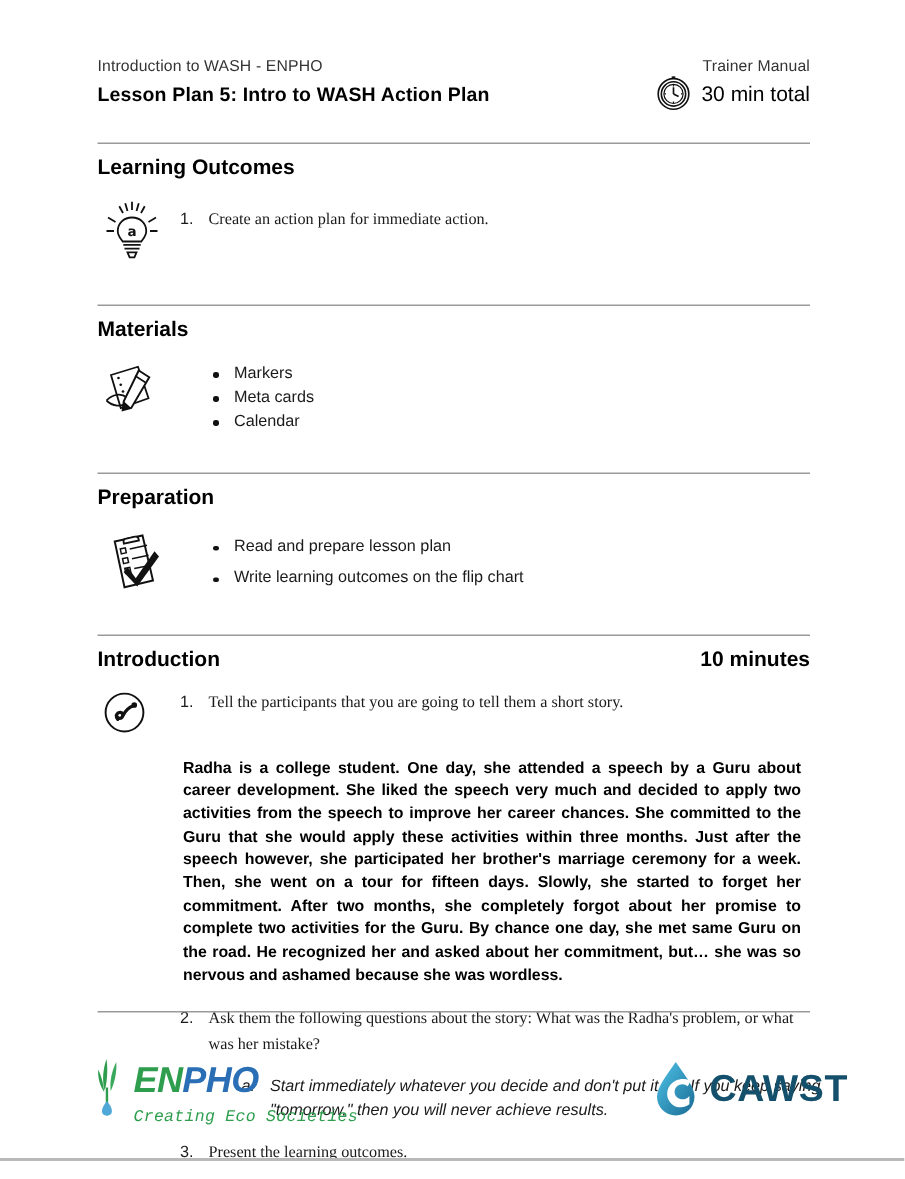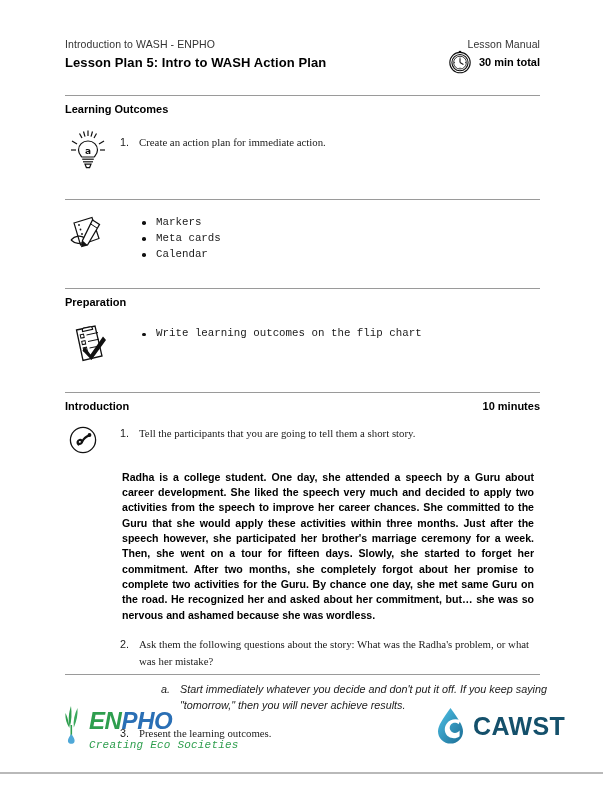--- a/index.html
+++ b/index.html
@@ -58,36 +58,36 @@
     font-weight: bold;
     color: #000;
     letter-spacing: 0.1px;
   }
   .time-total {
     display: flex;
     align-items: center;
     gap: 7px;
   }
   .time-total-label {
-    font-size: 11px;
-    font-weight: bold;
+    font-size: 14px;
+    font-weight: normal;
     color: #000;
   }
 
   
   .rule {
     height: 0;
     border-top: 1.5px solid #9a9a9a;
     margin: 0;
   }
   .section-head {
     display: flex;
     justify-content: space-between;
     align-items: baseline;
-    font-size: 11px;
+    font-size: 14px;
     font-weight: bold;
     color: #000;
     margin-top: 7px;
     text-align: right;
   }
 
   .sec-learning { margin-top: 21px; }
   .sec-materials { margin-top: 26px; }
   .sec-prep { margin-top: 25px; }
   .sec-intro { margin-top: 27px; }
@@ -126,21 +126,20 @@
     width: 19px;
     flex: 0 0 19px;
   }
   .num-text { flex: 1 1 auto; font-family: Liberation Serif, serif; }
 
   
   .bullets {
     list-style: none;
     margin: 0;
     padding: 0;
-    font-family: Liberation Mono, monospace;
   }
   .bullets li {
     position: relative;
     padding-left: 36px;
     line-height: 1.5;
   }
   .bullets li::before {
     content: "";
     position: absolute;
     left: 22px;
@@ -233,21 +232,21 @@
   svg { display: block; }
 </style>
 </head>
 <body>
 
 <div class="page">
   <div class="content">
 
     <div class="doc-header-line">
       <span>Introduction to WASH - ENPHO</span>
-      <span>Lesson Manual</span>
+      <span>Trainer Manual</span>
     </div>
 
     <div class="title-row">
       <div class="doc-title">Lesson Plan 5: Intro to WASH Action Plan</div>
       <div class="time-total">
         <span>
           <svg width="24" height="24" viewBox="0 0 24 24">
             <circle cx="12" cy="12.6" r="10.2" fill="none" stroke="#111" stroke-width="1.1"></circle>
             <circle cx="12" cy="12.6" r="8.1" fill="none" stroke="#111" stroke-width="1.1"></circle>
             <circle cx="12" cy="12.6" r="6.4" fill="none" stroke="#111" stroke-width="0.8"></circle>
@@ -294,20 +293,23 @@
           <div class="num-item">
             <span class="num-marker">1.</span>
             <span class="num-text">Create an action plan for immediate action.</span>
           </div>
         </div>
       </div>
     </div>
 
     <div class="sec-materials">
       <div class="rule"></div>
+      <div class="section-head">
+        <span>Materials</span>
+      </div>
       <div class="block materials-block">
         <div class="icon-gutter">
           <span>
             <svg width="42" height="40" viewBox="0 0 42 40">
               <path d="M6 9 L24 3.5 L31 24.5 L12.5 31 Z" fill="#fff" stroke="#111" stroke-width="1.2"></path>
               <circle cx="11" cy="11" r="0.9" fill="#111"></circle>
               <circle cx="12.5" cy="15.5" r="0.9" fill="#111"></circle>
               <circle cx="14" cy="20" r="0.9" fill="#111"></circle>
               <path d="M3 26 C7 21.5 13 21 16.5 24" fill="none" stroke="#111" stroke-width="1.2"></path>
               <path d="M3 26 C7 30 13 30.5 17.5 27.5" fill="none" stroke="#111" stroke-width="1.2"></path>
@@ -343,20 +345,21 @@
               <rect x="15.5" y="24.5" width="3.4" height="3.4" fill="none" stroke="#111" stroke-width="1" transform="rotate(-12 17.2 26.2)"></rect>
               <line x1="18.5" y1="12" x2="30" y2="9.5" stroke="#111" stroke-width="1"></line>
               <line x1="20" y1="18.5" x2="31" y2="16.2" stroke="#111" stroke-width="1"></line>
               <line x1="21.5" y1="25" x2="32.5" y2="22.8" stroke="#111" stroke-width="1"></line>
               <path d="M17 24 L22.5 31.5 L35 13.5 L38 17 L23.5 37 L14.5 27.5 Z" fill="#111"></path>
             </svg>
           </span>
         </div>
         <div class="block-body">
           <ul class="bullets spaced">
+            <li>Read and prepare lesson plan</li>
             <li>Write learning outcomes on the flip chart</li>
           </ul>
         </div>
       </div>
     </div>
 
     <div class="sec-intro">
       <div class="rule"></div>
       <div class="section-head">
         <span>Introduction</span>

